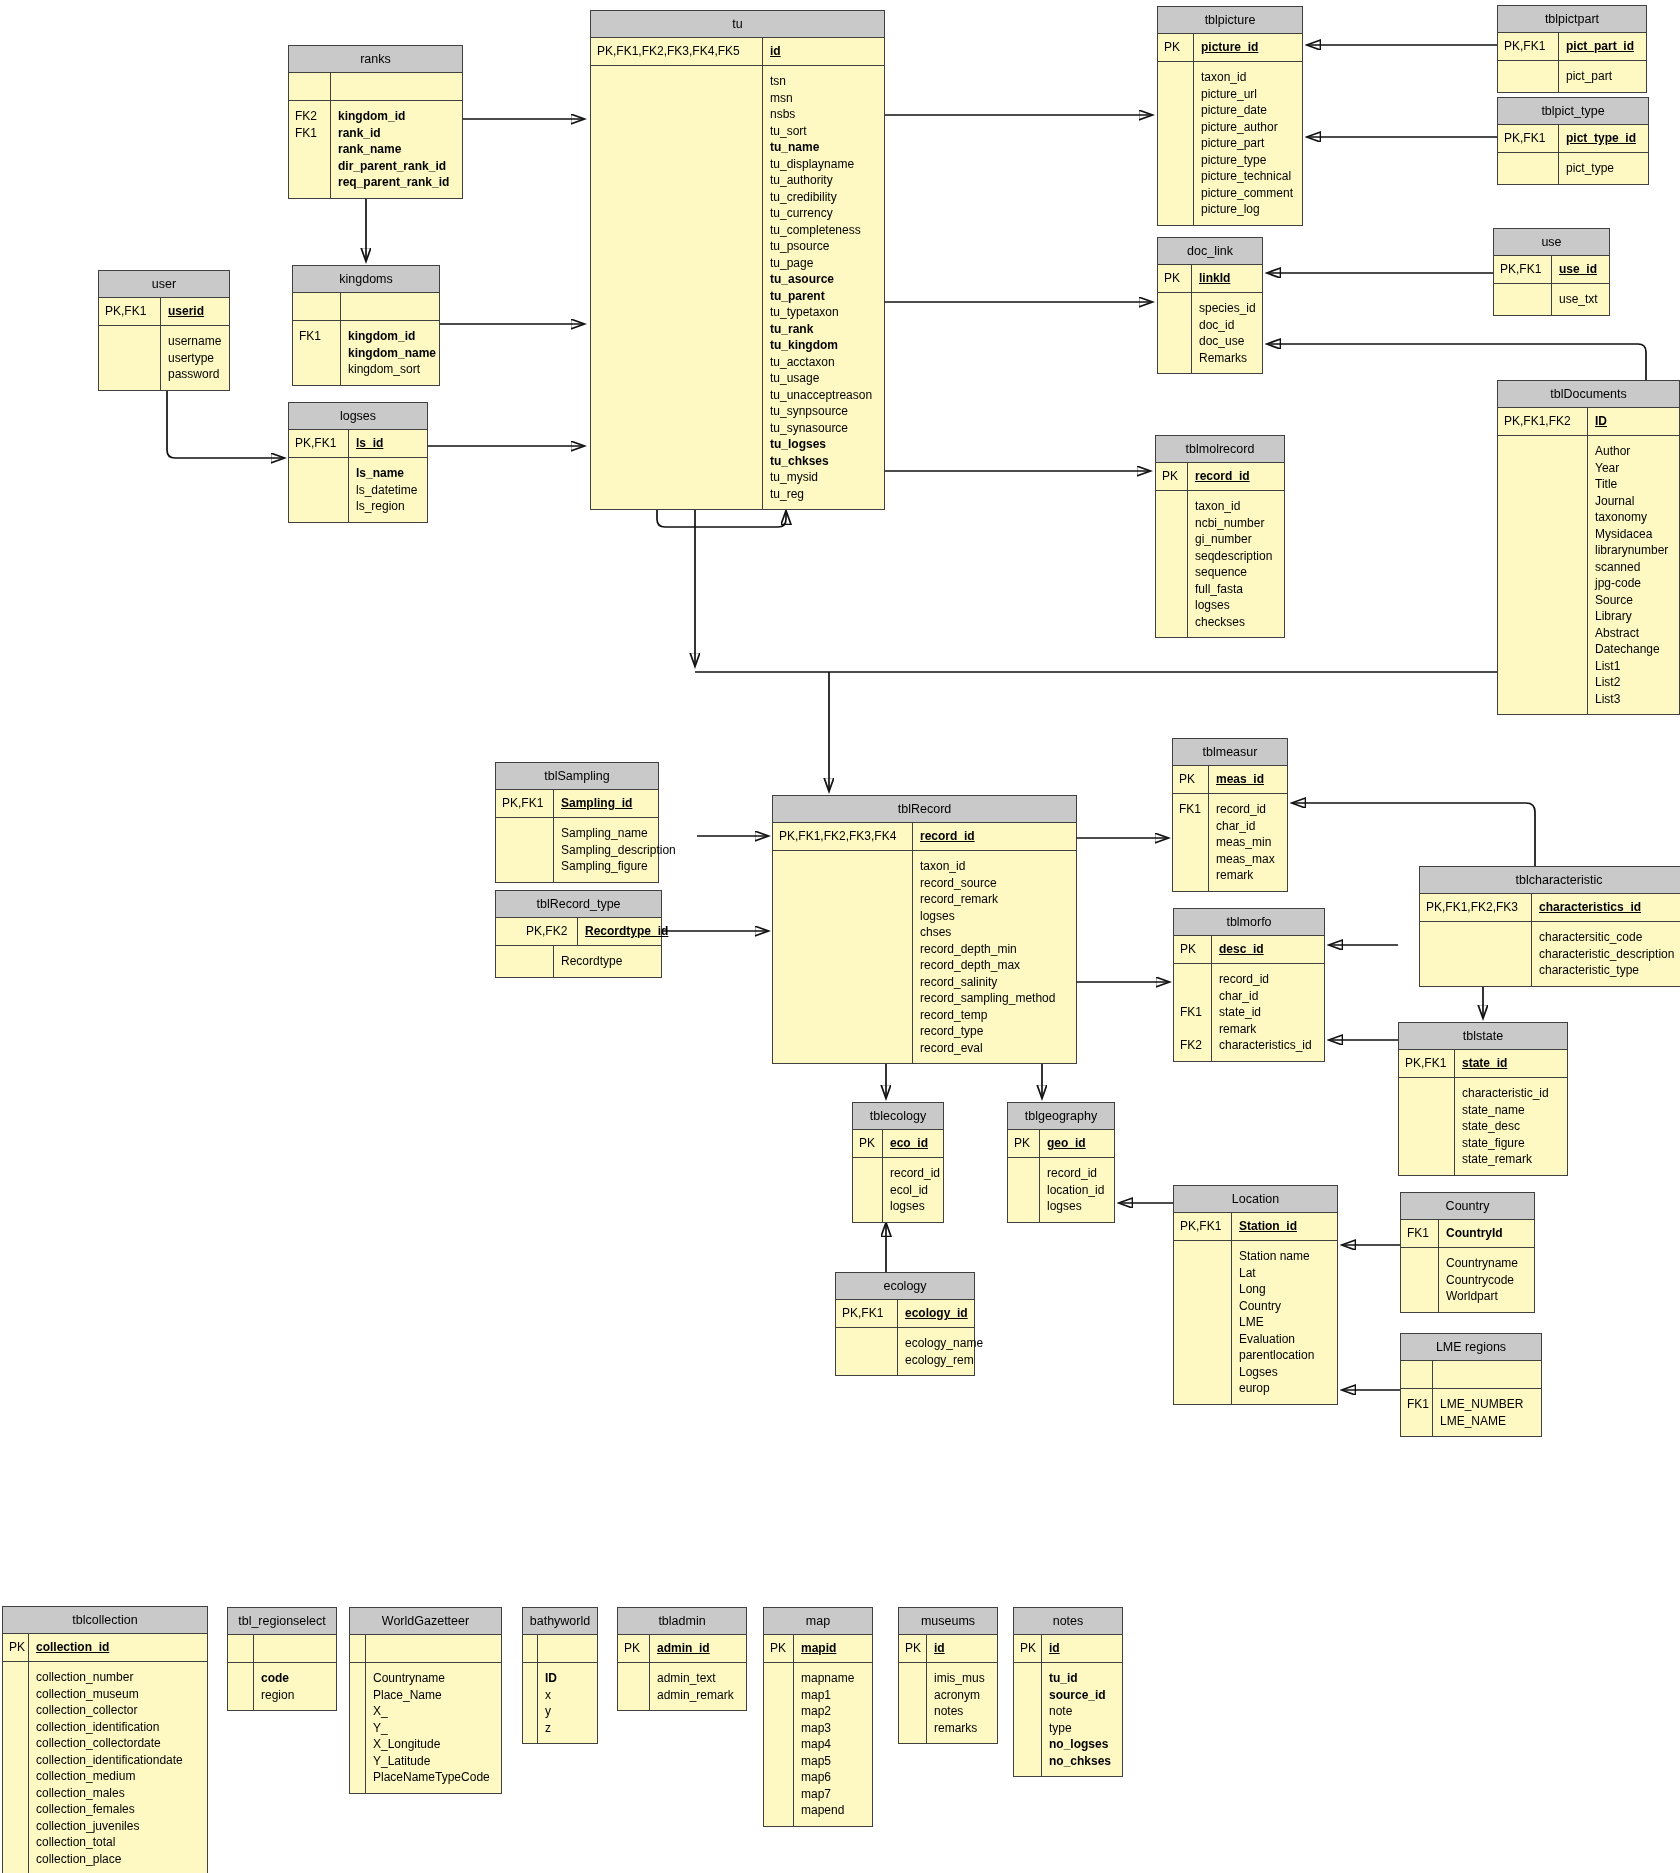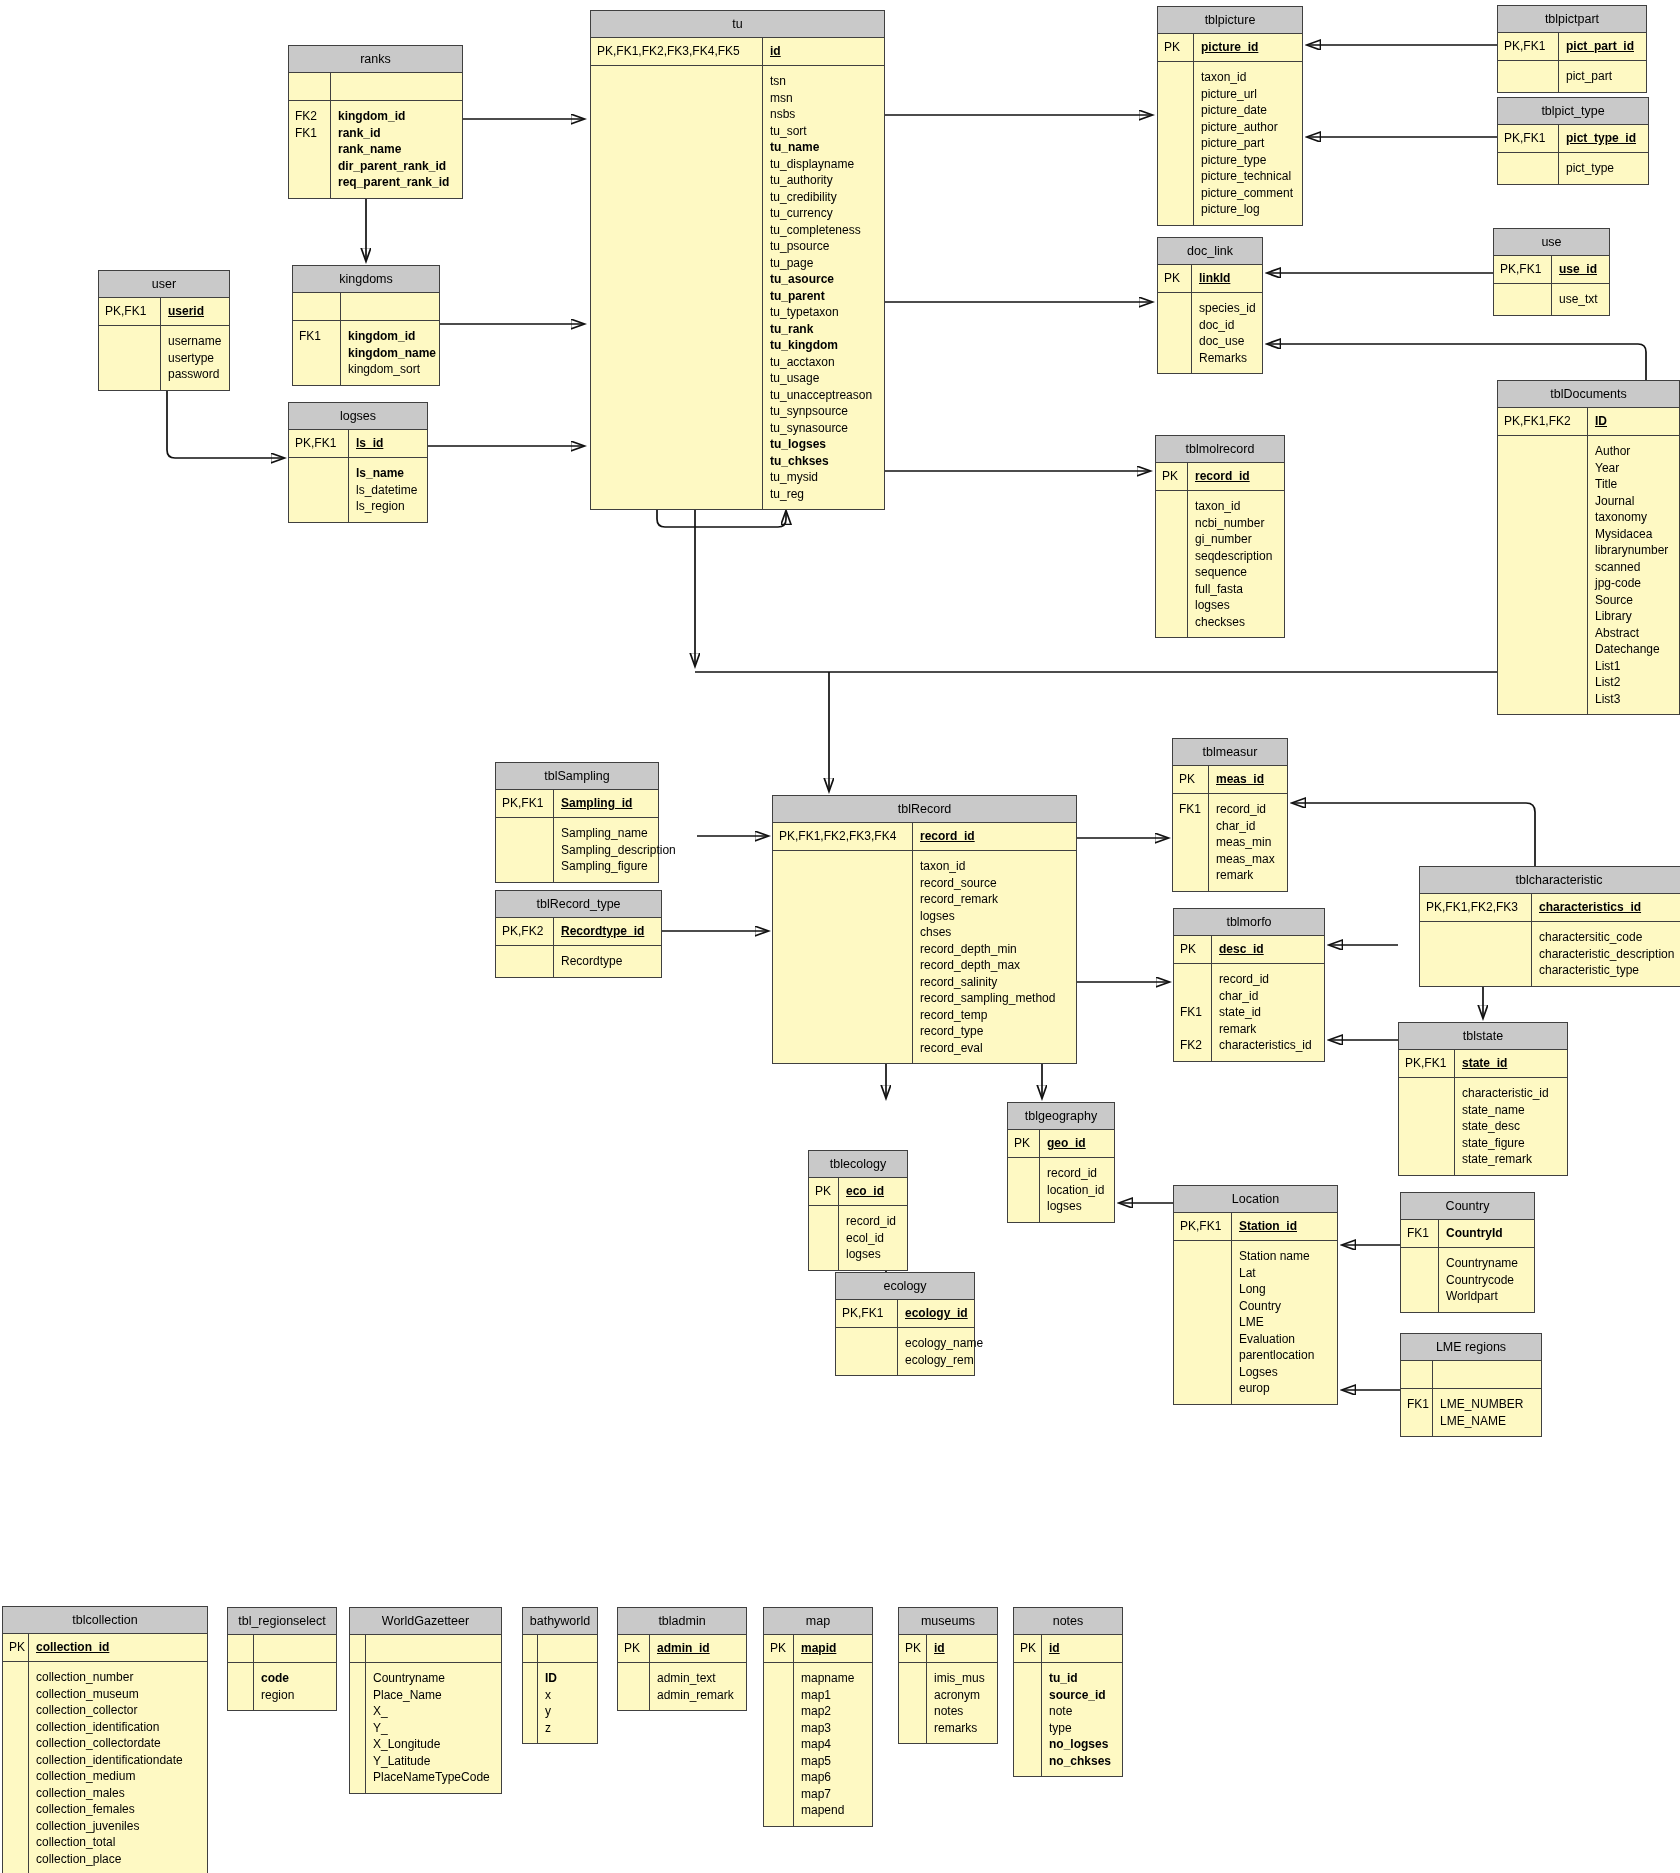--- a/index.html
+++ b/index.html
@@ -391,21 +391,21 @@
         <div class="bright">
           <div class="f">Sampling_name</div>
           <div class="f">Sampling_description</div>
           <div class="f">Sampling_figure</div>
         </div>
       </div>
     </div>
     <div class="tbl" style="left: 495px; top: 890px; width: 167px;">
       <div class="hdr">tblRecord_type</div>
       <div class="krow">
-        <div class="kc" style="width: 58px;">PK,FK2</div>
+        <div class="kc" style="width: 58px; margin-left: 24px;">PK,FK2</div>
         <div class="nc u">Recordtype_id</div>
       </div>
       <div class="tbody">
         <div class="bleft" style="width: 58px;">
           <div class="k"></div>
         </div>
         <div class="bright">
           <div class="f">Recordtype</div>
         </div>
       </div>
@@ -528,21 +528,21 @@
         </div>
         <div class="bright">
           <div class="f">characteristic_id</div>
           <div class="f">state_name</div>
           <div class="f">state_desc</div>
           <div class="f">state_figure</div>
           <div class="f">state_remark</div>
         </div>
       </div>
     </div>
-    <div class="tbl" style="left: 808px; top: 1102px; width: 100px; margin-top: 48px;">
+    <div class="tbl" style="left: 852px; top: 1102px; width: 92px;">
       <div class="hdr">tblecology</div>
       <div class="krow">
         <div class="kc" style="width: 30px;">PK</div>
         <div class="nc u">eco_id</div>
       </div>
       <div class="tbody">
         <div class="bleft" style="width: 30px;">
           <div class="k"></div>
           <div class="k"></div>
           <div class="k"></div>

